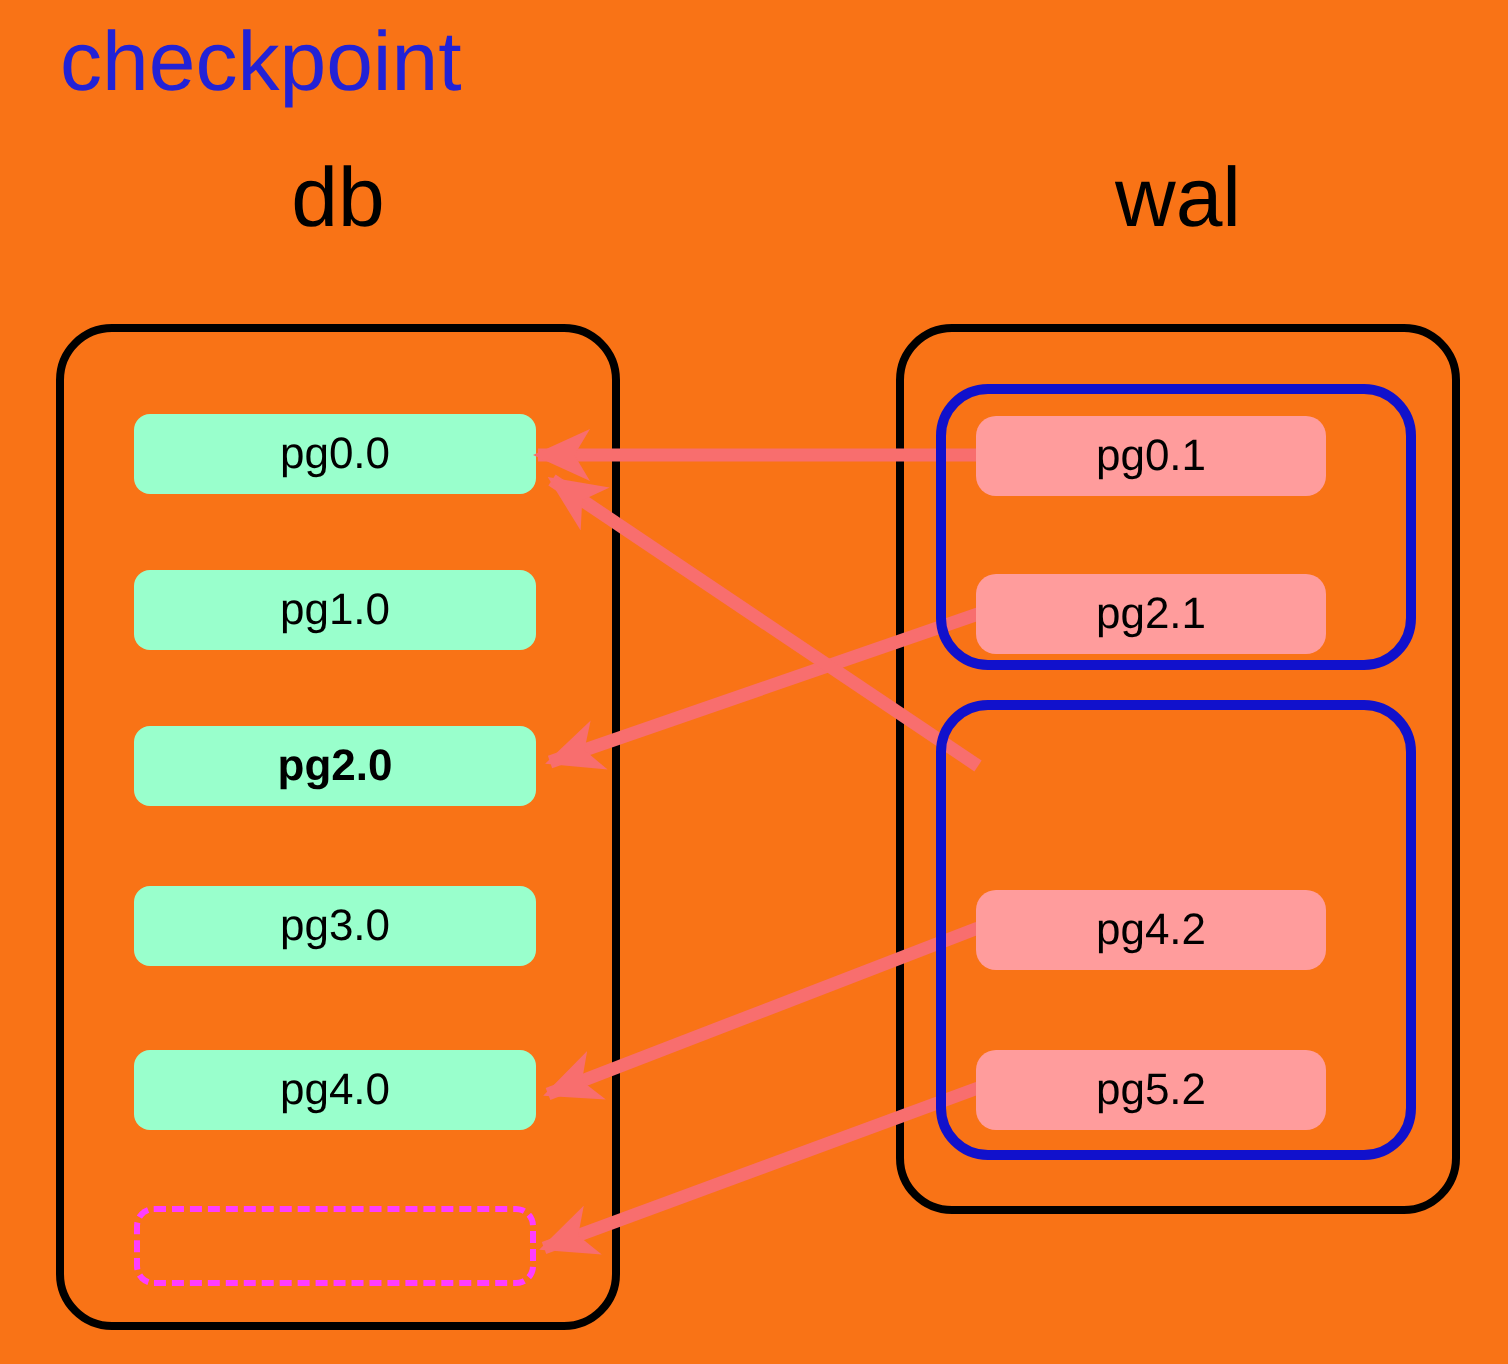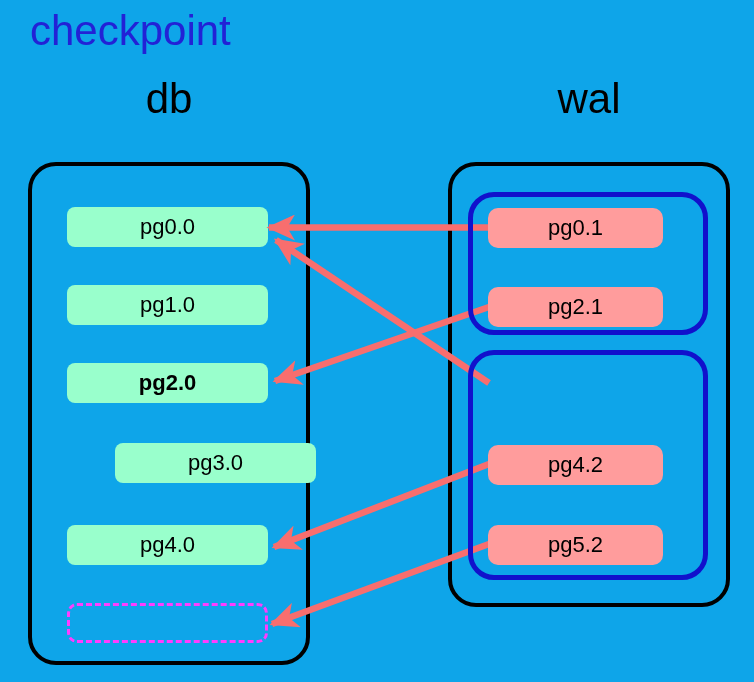--- a/index.html
+++ b/index.html
@@ -5,21 +5,21 @@
   html, body {
     margin: 0;
     padding: 0;
     background: #ffffff;
     font-family: "Liberation Sans", sans-serif;
   }
   .page {
     position: relative;
     width: 754px;
     height: 682px;
-    background: #0ea5e9;
+    background: #f97316;
     overflow: hidden;
   }
   .title {
     position: absolute;
     left: 30px;
     top: 6px;
     font-size: 42px;
     line-height: 50px;
     color: #2222D6;
   }
@@ -89,21 +89,21 @@
   .wal-group-2 { left: 468px; top: 350px; width: 240px; height: 230px; }
   .arrow-layer {
     position: absolute;
     left: 0;
     top: 0;
     z-index: 2;
     pointer-events: none;
   }
   
   .r0 { top: 207px; } .r1 { top: 285px; } .r2 { top: 363px; font-weight: bold; }
-  .r3 { top: 443px; margin-left: 48px; } .r4 { top: 525px; }
+  .r3 { top: 443px; } .r4 { top: 525px; }
   .w0 { top: 208px; } .w1 { top: 287px; } .w2 { top: 363px; }
   .w3 { top: 445px; } .w4 { top: 525px; }
 </style>
 </head>
 <body>
 
 <div class="page">
 
   <div class="title">checkpoint</div>
 

